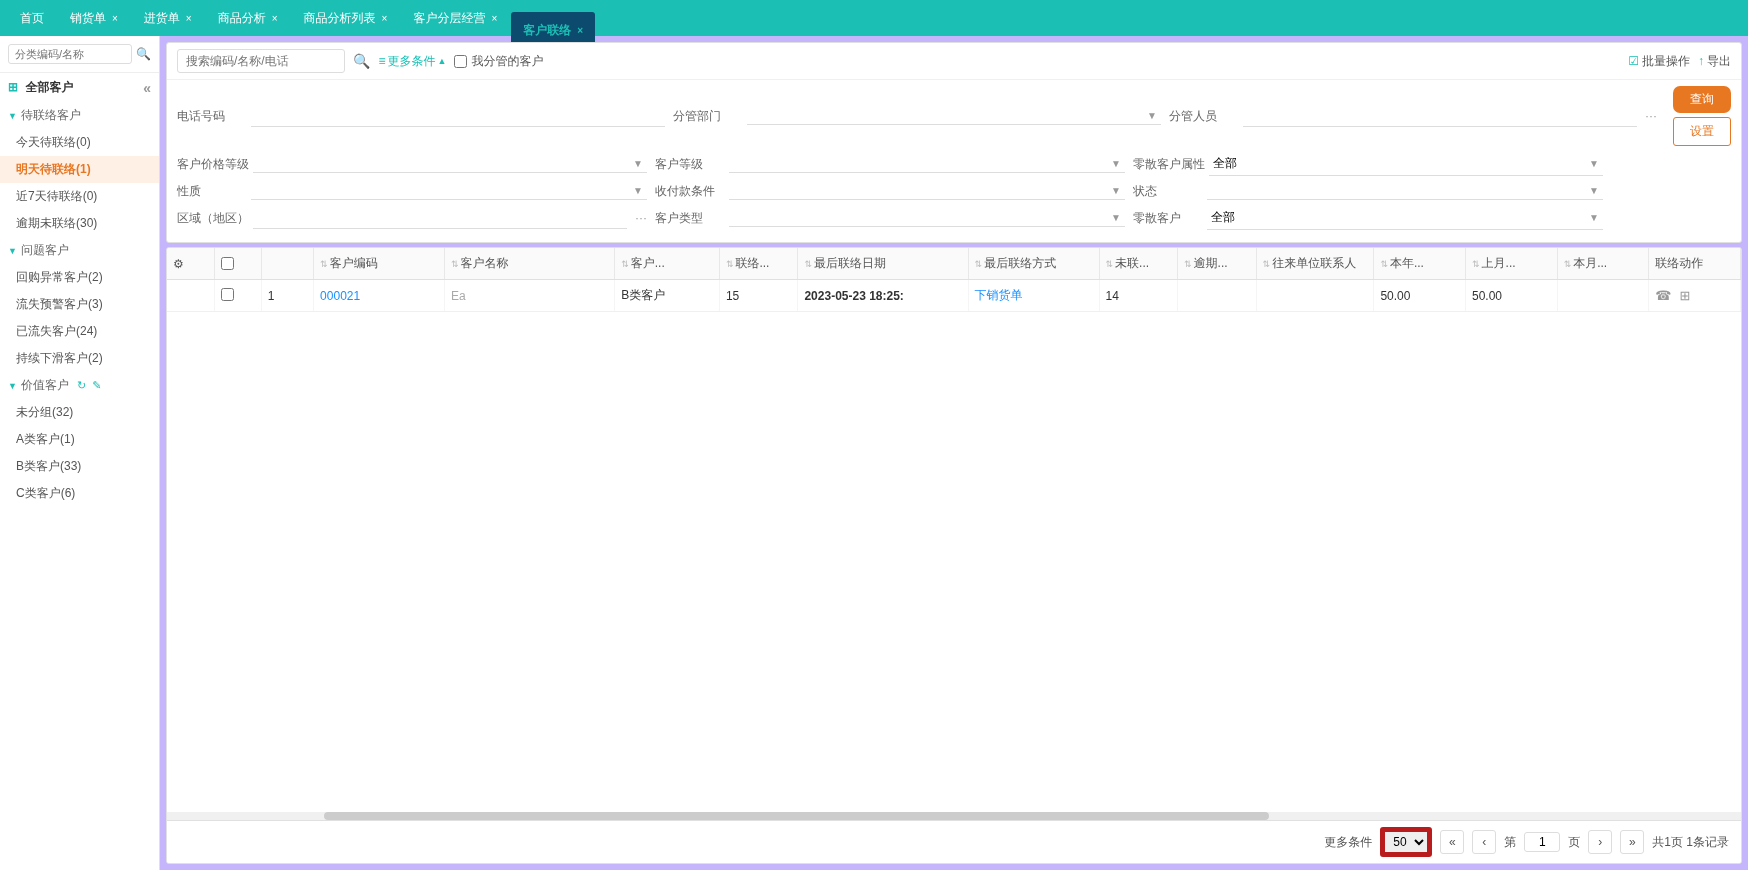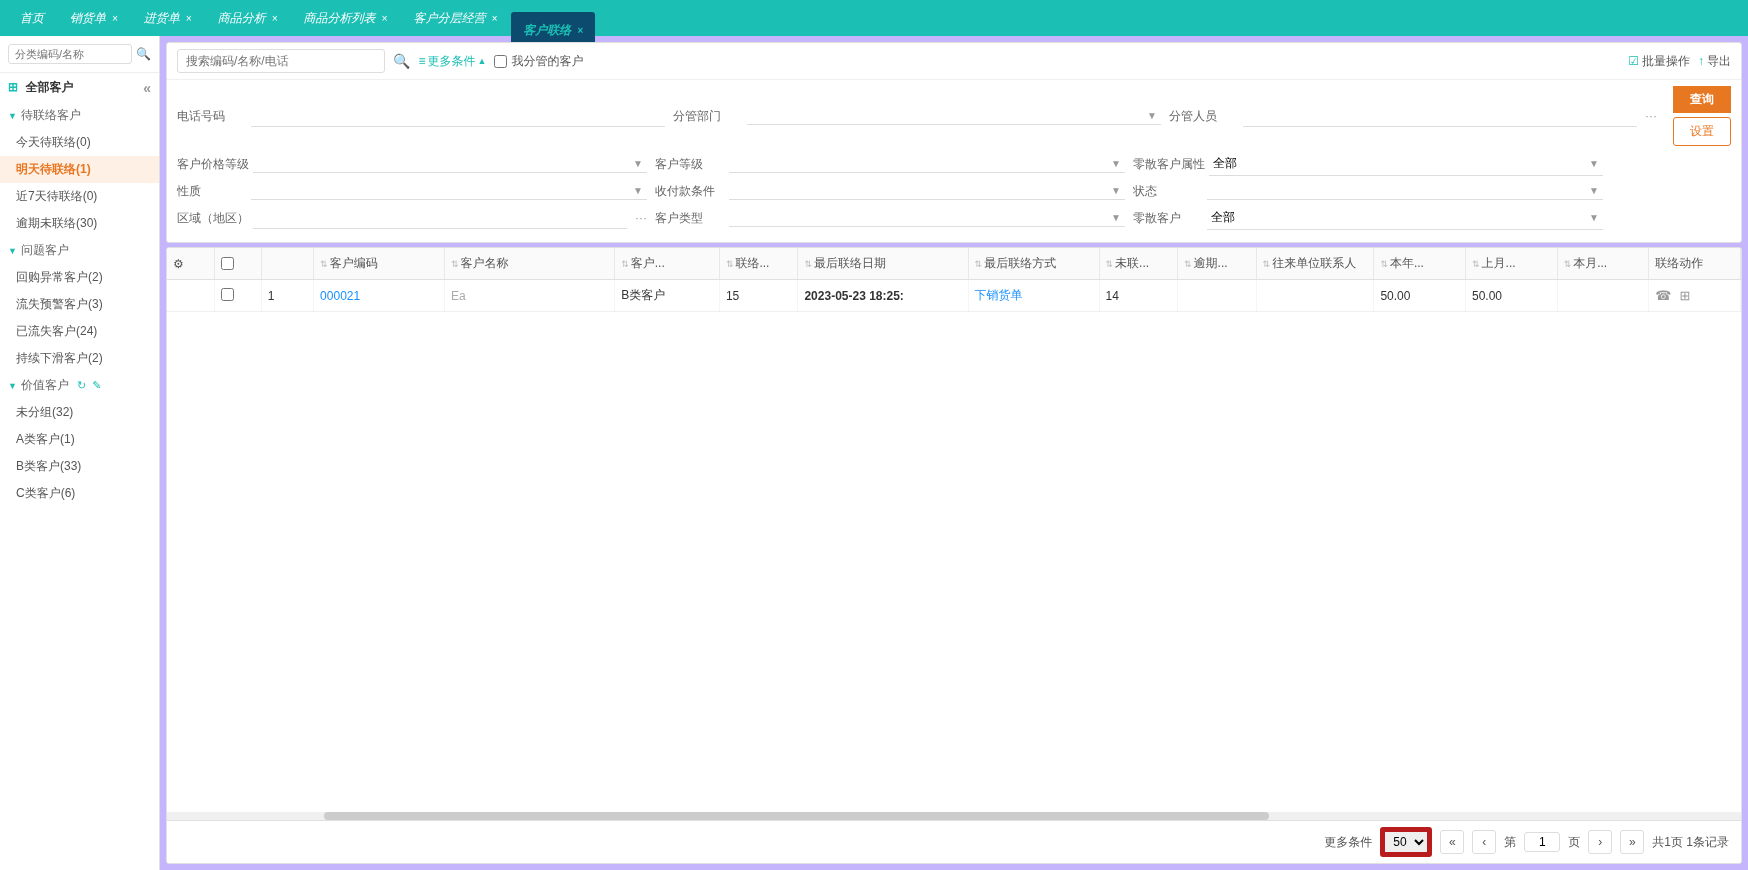--- a/index.html
+++ b/index.html
@@ -17,21 +17,20 @@
     .nav-item {
       color: #fff;
       padding: 4px 12px;
       cursor: pointer;
       border-radius: 3px 3px 0 0;
       white-space: nowrap;
       display: flex;
       align-items: center;
       gap: 4px;
       height: 36px;
-      font-style: italic;
     }
     .nav-item.active { background: #0c4a6e; color: #1cbfb4; font-weight: bold; margin-top: 24px; }
     .nav-item .close-x { font-size: 10px; color: inherit; margin-left: 2px; }
 
     
     .main-layout {
       display: flex;
       height: calc(100vh - 36px);
       background: #c4b5fd;
     }
@@ -113,21 +112,21 @@
       display: flex;
       align-items: center;
       padding: 6px 10px;
       gap: 8px;
       border-bottom: 1px solid #f0f0f0;
     }
     .filter-search-input {
       border: 1px solid #ddd;
       border-radius: 3px;
       padding: 4px 8px;
-      width: 208px;
+      width: 168px;
       outline: none;
       font-size: 12px;
     }
     .filter-search-btn {
       background: none;
       border: none;
       color: #1cbfb4;
       cursor: pointer;
       font-size: 14px;
     }
@@ -213,25 +212,24 @@
       justify-content: space-between;
       cursor: pointer;
     }
     .filter-select .arrow { color: #999; font-size: 10px; }
     .filter-dots { color: #999; cursor: pointer; margin-left: 4px; }
 
     .query-btn {
       background: #e87722;
       color: #fff;
       border: none;
-      border-radius: 0;
+      border-radius: 7px;
       padding: 5px 16px;
       cursor: pointer;
       font-size: 12px;
-      font-weight: bold;
     }
     .settings-btn {
       background: #fff;
       color: #e87722;
       border: 1px solid #e87722;
       border-radius: 3px;
       padding: 5px 16px;
       cursor: pointer;
       font-size: 12px;
     }

